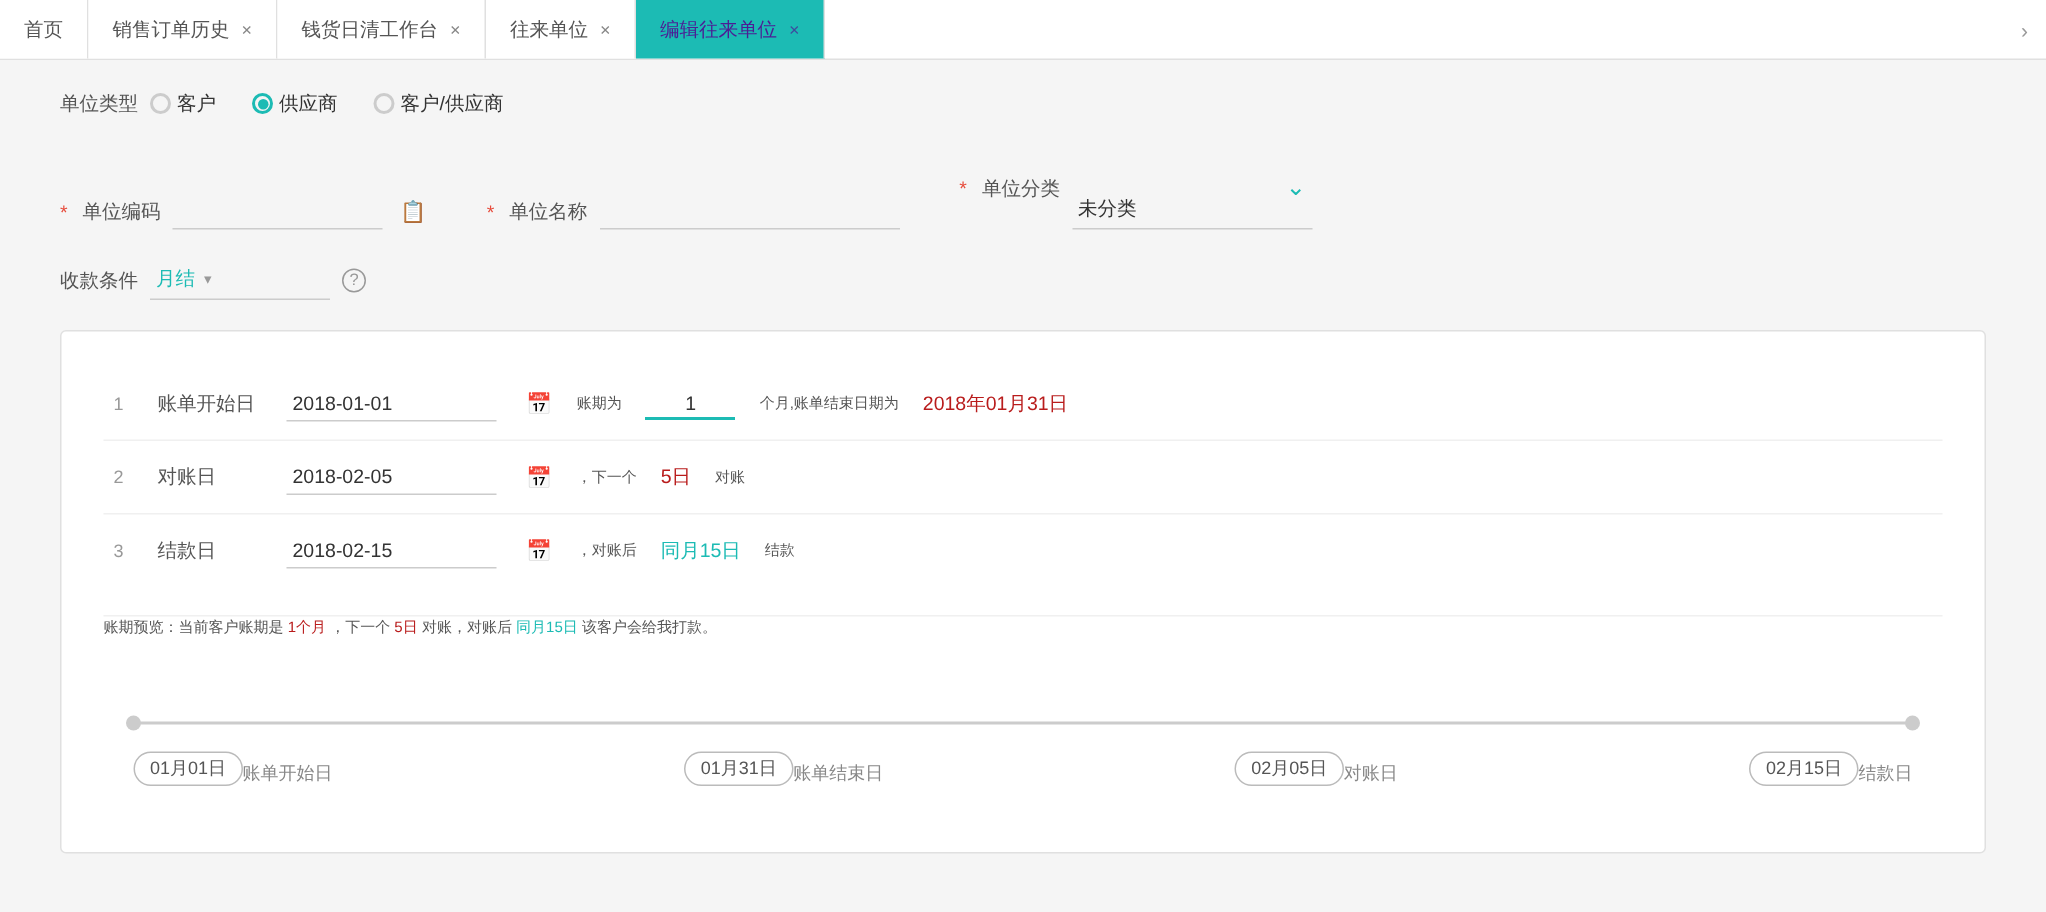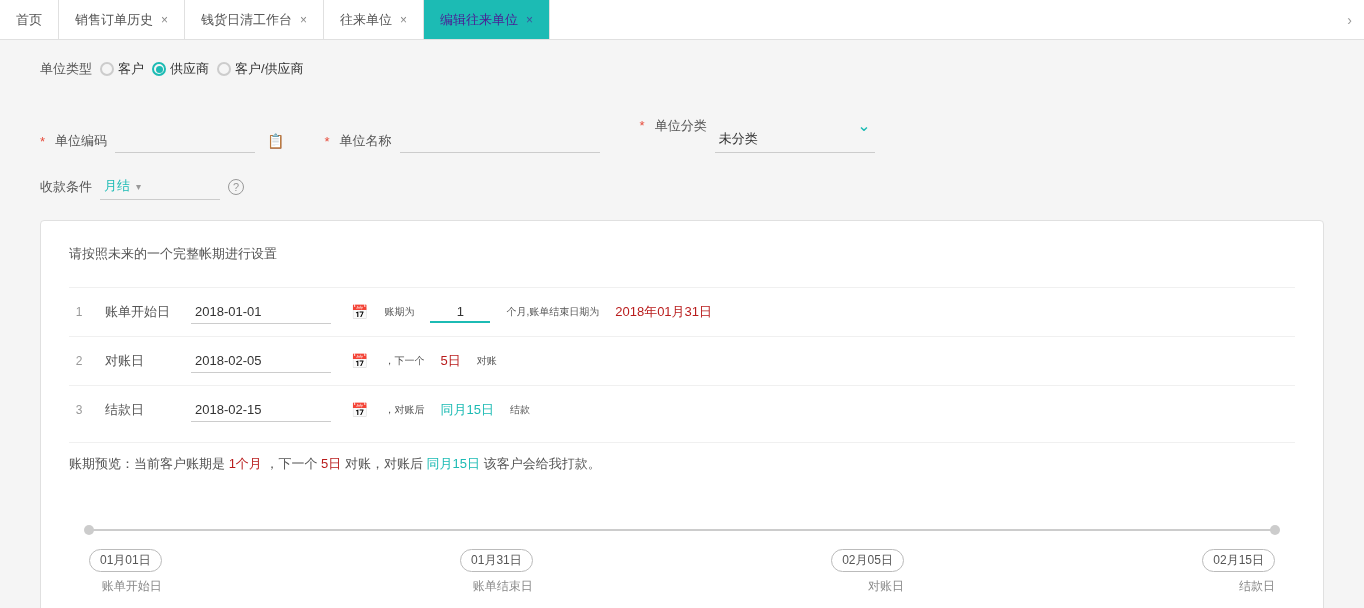--- a/index.html
+++ b/index.html
@@ -71,21 +71,21 @@
     .form-label {
       color: #555;
       white-space: nowrap;
     }
     .required-star {
       color: #e74c3c;
       margin-right: 2px;
     }
     .radio-group {
       display: flex;
-      gap: 8px;
+      gap: 24px;
       align-items: center;
     }
     .radio-item {
       display: flex;
       align-items: center;
       gap: 4px;
       cursor: pointer;
     }
     .radio-circle {
       width: 14px;
@@ -229,36 +229,36 @@
       width: 60px;
       text-align: center;
       font-size: 13px;
       color: #333;
       background: transparent;
       padding: 2px;
     }
 
     
     .preview-text {
-      font-size: 13px;
-      color: #555;
-      padding: 12px 0 20px;
+      font-size: 10px;
+      color: #555;
+      padding: 0 0 20px;
       border-top: 1px solid #f0f0f0;
-      margin-top: 8px;
+      margin-top: 19px;
     }
 
     
     .timeline-wrap {
       padding: 16px 0 20px;
       position: relative;
     }
     .tl-node-wrap {
       display: flex;
-      flex-direction: column;
-      align-items: flex-end;
+      flex-direction: row;
+      align-items: center;
     }
     .tl-node-badge {
       border: 1px solid #bbb;
       border-radius: 12px;
       padding: 2px 10px;
       font-size: 12px;
       color: #555;
       background: #fff;
       white-space: nowrap;
     }
@@ -343,21 +343,20 @@
       <span class="form-label">收款条件</span>
       <div class="select-box">
         <span class="select-value">月结</span>
         <span class="chevron-down">▾</span>
       </div>
       <span class="question-icon">?</span>
     </div>
   </div>
 
   <div class="card">
-    <div class="card-title">请按照未来的一个完整帐期进行设置</div>
 
     <div class="setting-row">
       <span class="row-num">1</span>
       <span class="row-label">账单开始日</span>
       <input class="text-input" type="text" value="2018-01-01" style="">
       <span class="icon-cal">📅</span>
       <span class="row-desc">账期为</span>
       <input class="period-input" type="text" value="1" style="">
       <span class="row-desc">个月,账单结束日期为</span>
       <span class="highlight-orange">2018年01月31日</span>

